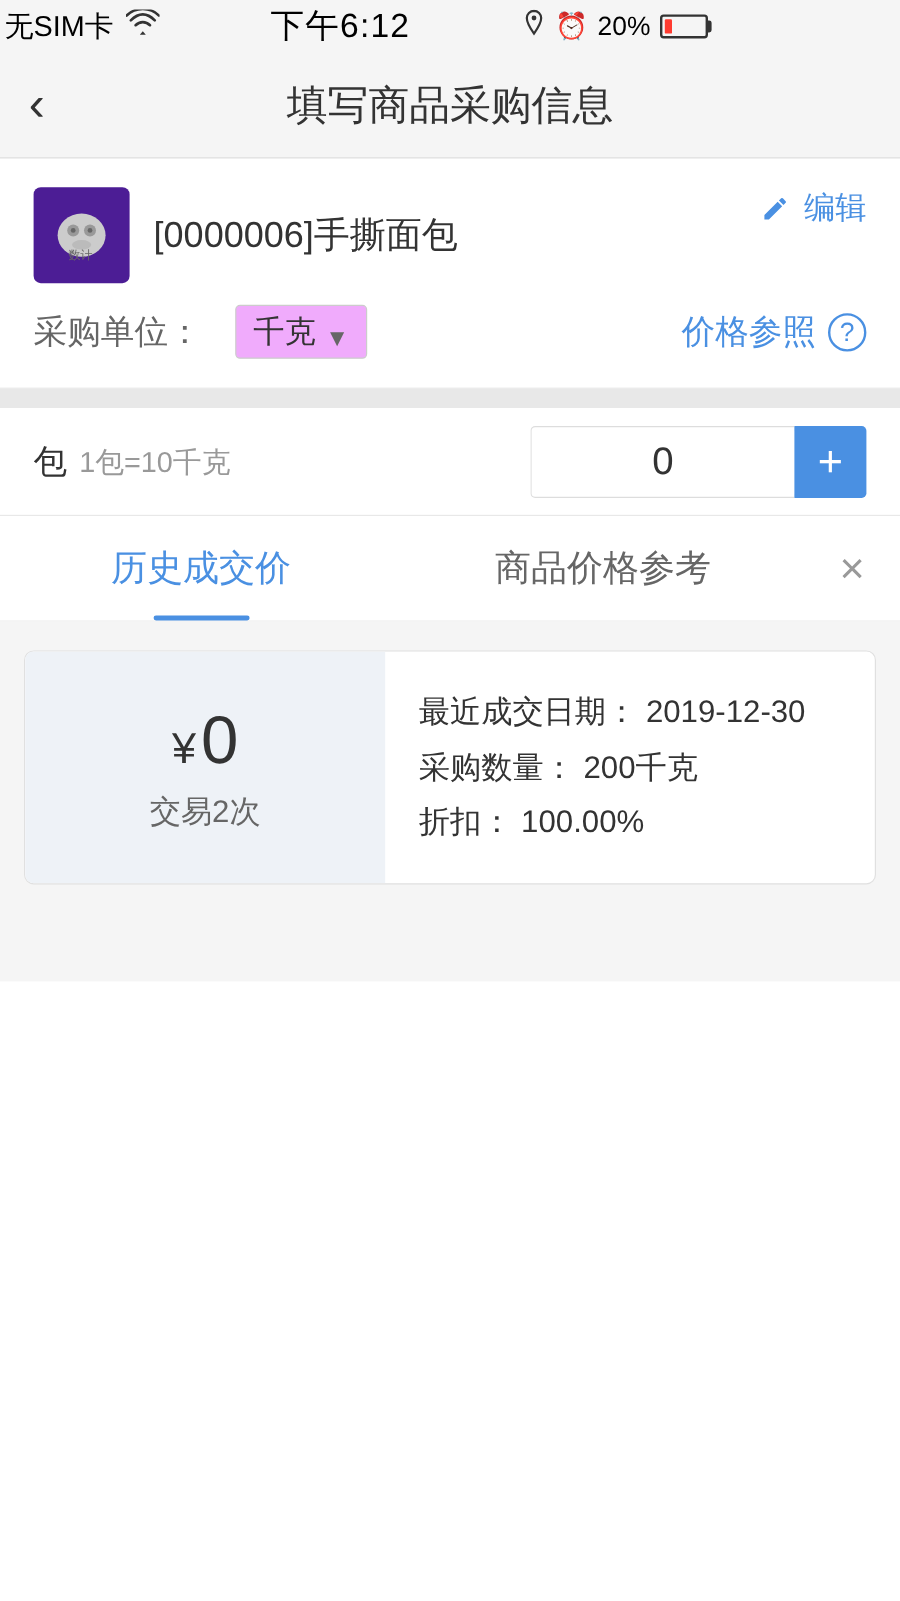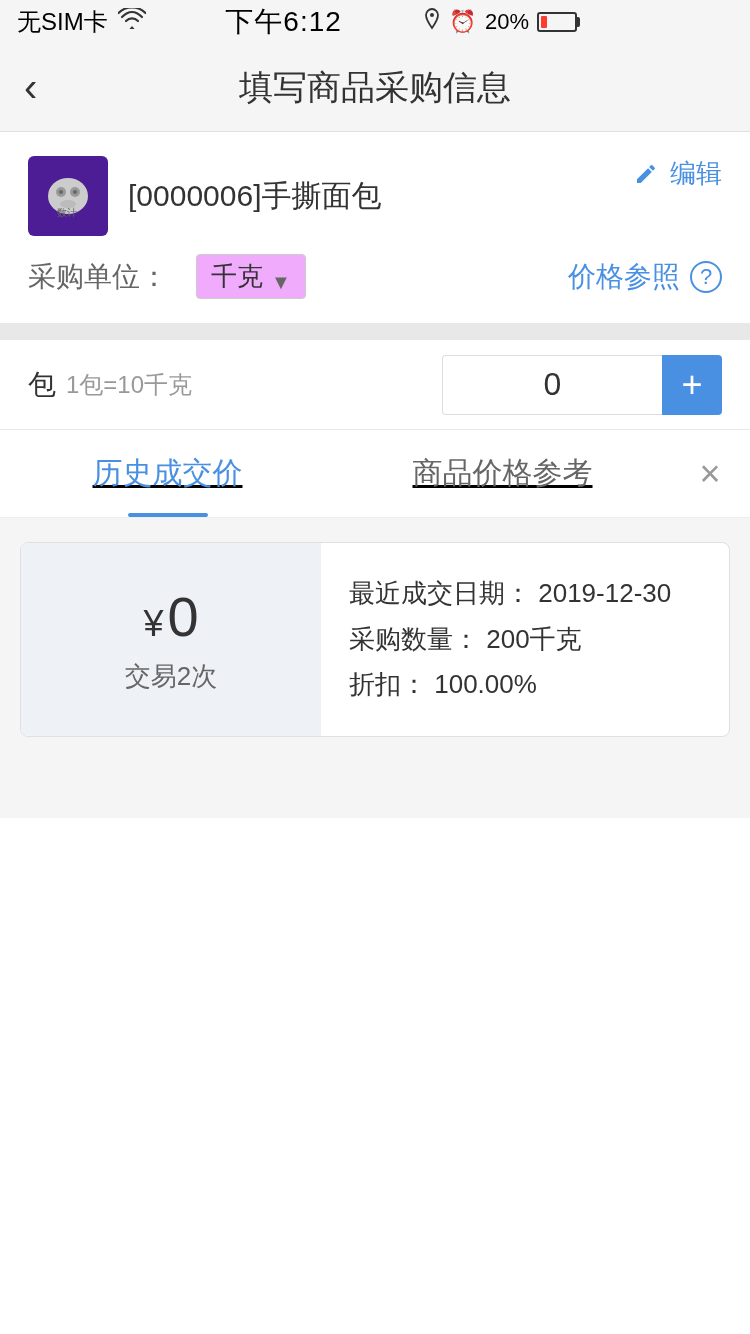--- a/index.html
+++ b/index.html
@@ -14,21 +14,21 @@
     }
 
     
     .status-bar {
       width: 594px;
       height: 44px;
       background: #f5f5f5;
       display: flex;
       align-items: center;
       justify-content: space-between;
-      padding: 0 17px;
+      padding: 0 4px;
       font-size: 26px;
       font-weight: 500;
     }
     .status-left {
       display: flex;
       align-items: center;
       gap: 10px;
       font-size: 24px;
     }
     .status-center {
@@ -263,21 +263,20 @@
     }
     .tab-item {
       flex: 1;
       display: flex;
       flex-direction: column;
       align-items: center;
       justify-content: center;
       height: 100%;
       cursor: pointer;
       position: relative;
-      text-decoration: underline;
     }
     .tab-label {
       font-size: 30px;
     }
     .tab-active-label {
       color: #4a90e2;
     }
     .tab-inactive-label {
       color: #666;
     }

